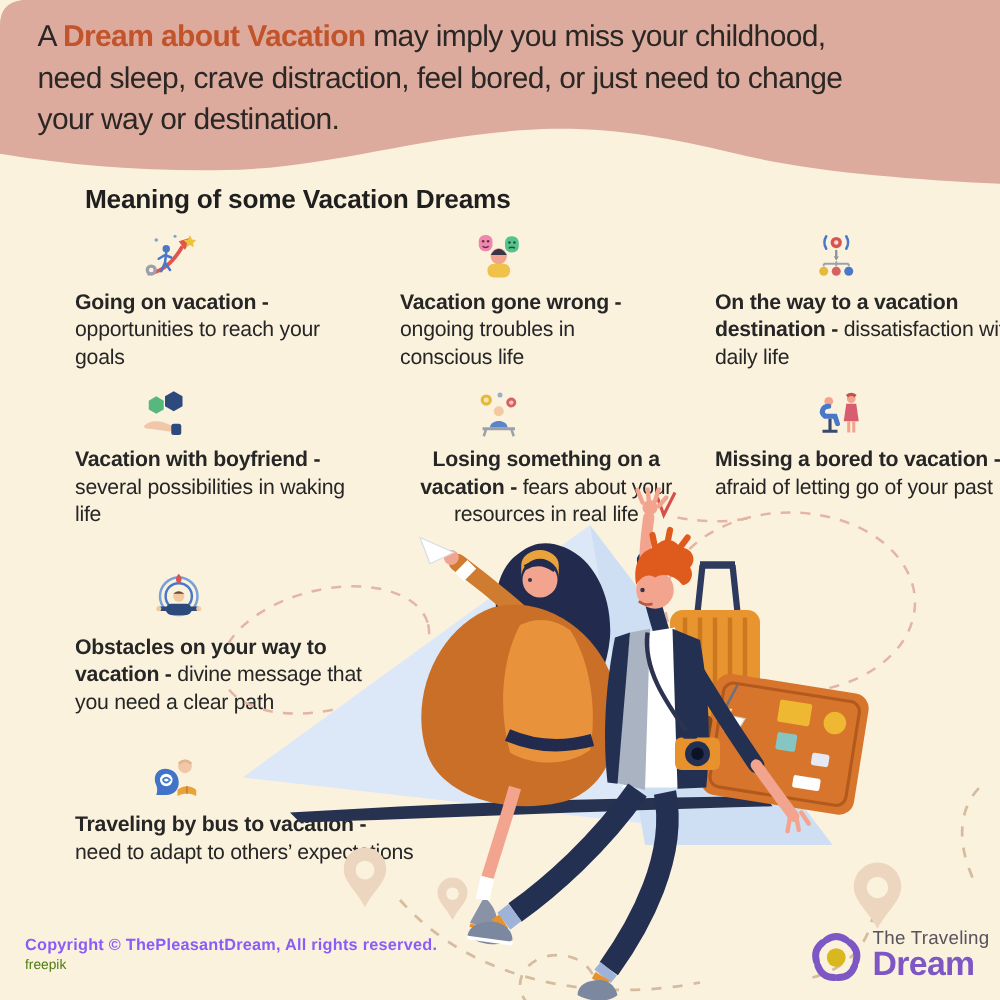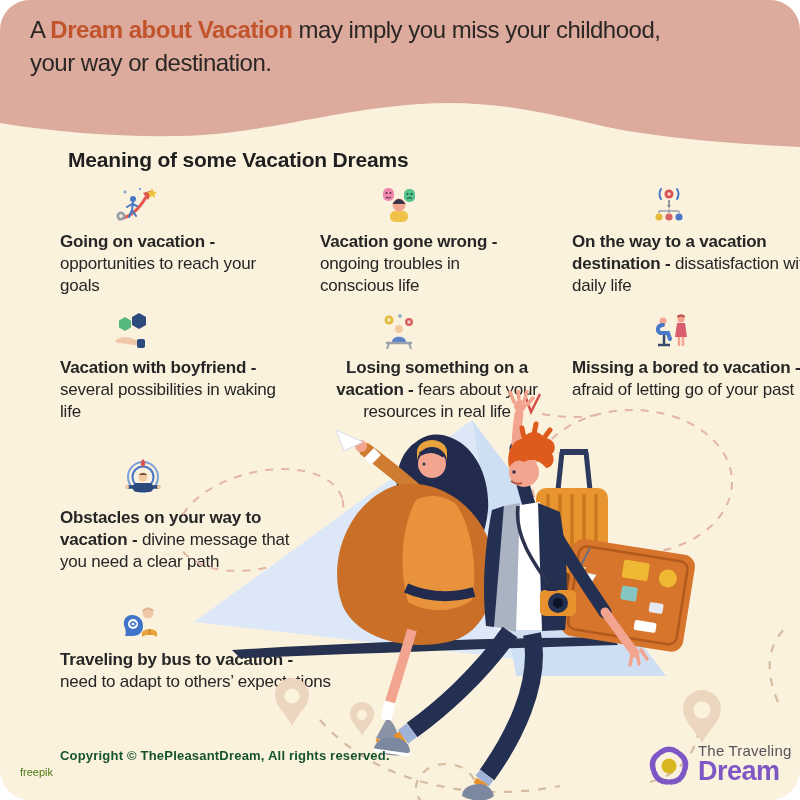--- a/index.html
+++ b/index.html
@@ -1,21 +1,20 @@
 <!DOCTYPE html>
 <html><head>
 <meta charset="utf-8">
 <style>
   html,body{margin:0;padding:0;}
   #poster{
     position:relative;width:800px;height:800px;overflow:hidden;
     background:#fbf2de;
     font-family:"Liberation Sans","DejaVu Sans",sans-serif;
     color:#262626;
-    border-radius:30px;
   }
   
   #hero{position:absolute;top:0;left:0;width:800px;height:160px;}
   #hero svg{position:absolute;top:0;left:0;}
   #hero-text{
     position:absolute;top:13px;left:30px;width:760px;
     font-size:24px;line-height:33px;letter-spacing:-0.5px;color:#2b2724;
     white-space:nowrap;
   }
   #hero-text .hl{font-weight:bold;color:#c2542c;}
@@ -33,41 +32,42 @@
   #item1{left:288px;top:186px;width:202px;} #item1 .icon{margin-left:56px;}
   #item2{left:540px;top:186px;width:254px;} #item2 .icon{margin-left:74px;}
   #item3{left:28px;top:312px;width:220px;}  #item3 .icon{margin-left:48px;}
   #item4{left:288px;top:312px;width:234px;text-align:center;} #item4 .icon{margin-left:56px;}
   #item5{left:540px;top:312px;width:262px;} #item5 .icon{margin-left:76px;}
   #item6{left:28px;top:458px;width:254px;}  #item6 .icon{margin-left:60px;}
   #item7{left:28px;top:604px;width:274px;}  #item7 .icon{margin-left:58px;}
   
   #illustration{position:absolute;left:180px;top:390px;width:620px;height:410px;}
   
-  #copyright{position:absolute;left:20px;top:748px;font-size:13px;font-weight:bold;color:#14532d;letter-spacing:0.2px;margin-left:40px;}
+  #copyright{position:absolute;left:20px;top:748px;font-size:13px;font-weight:bold;color:#8b5cf6;letter-spacing:0.2px;}
   #credit{position:absolute;left:20px;top:766px;font-size:11px;color:#4d7c0f;}
   #brand{position:absolute;left:646px;top:740px;width:150px;height:56px;}
   #brand .flower{position:absolute;left:0;top:3px;}
   #brand .brand-text{position:absolute;left:52px;top:2px;}
   #brand .brand-top{font-size:15px;color:#57525c;letter-spacing:0.2px;}
   #brand .brand-name{font-size:27px;font-weight:bold;color:#7d57c3;margin-top:-3px;letter-spacing:-0.5px;}
 </style>
 </head>
 <body>
 
 <div id="poster">
 
   <div id="hero">
     <svg width="800" height="160" viewBox="0 0 800 160">
       <path d="M 0 123 C 60 133 120 137 180 136 C 260 135 330 110 420 104
                C 480 100 530 109 585 122 C 645 137 720 143 800 147
                L 800 0 L 18 0 Q 0 2 0 20 Z" fill="#dcab9e"></path>
     </svg>
     <div id="hero-text">
       <div><span>A </span><span class="hl">Dream about Vacation</span><span> may imply you miss your childhood,</span></div>
+      <div>need sleep, crave distraction, feel bored, or just need to change</div>
       <div>your way or destination.</div>
     </div>
   </div>
 
   <div id="section-heading">Meaning of some Vacation Dreams</div>
 
   <div class="item" id="item0">
     <svg class="icon" width="46" height="40" viewBox="0 0 46 40">
       <path d="M 6 33 C 16 32 26 25 34 11" stroke="#e0564e" stroke-width="3" fill="none"></path>
       <polygon points="31,7 41,4 36,14" fill="#e0564e"></polygon>

